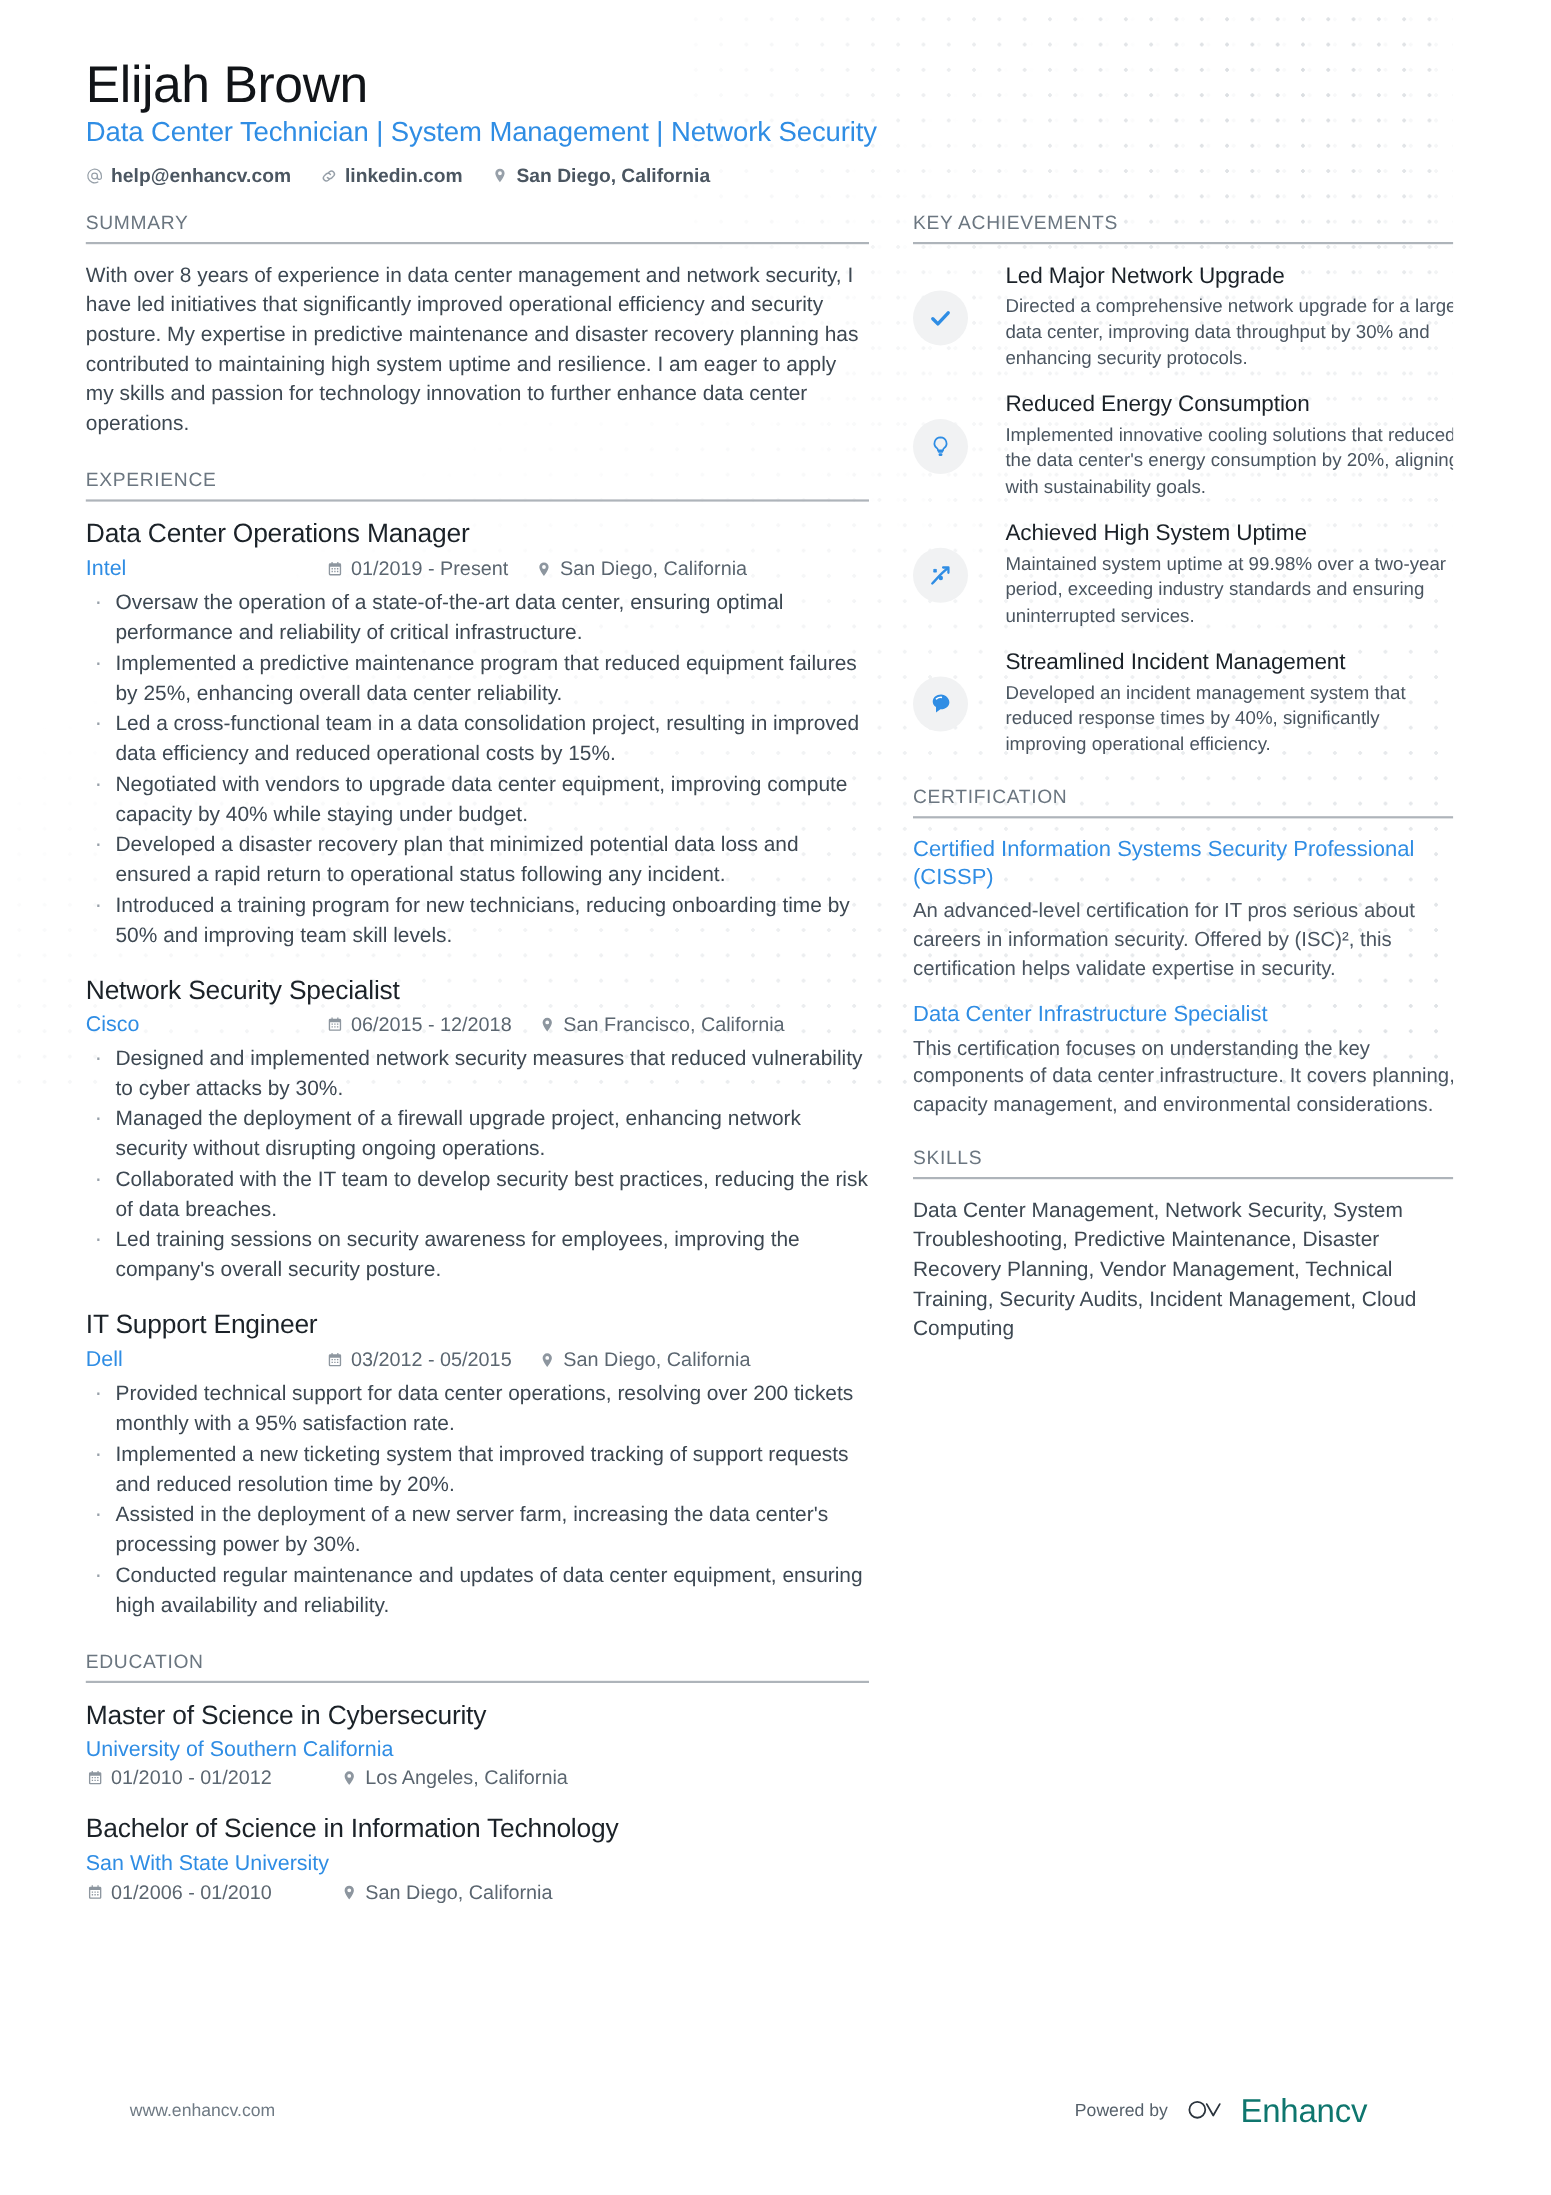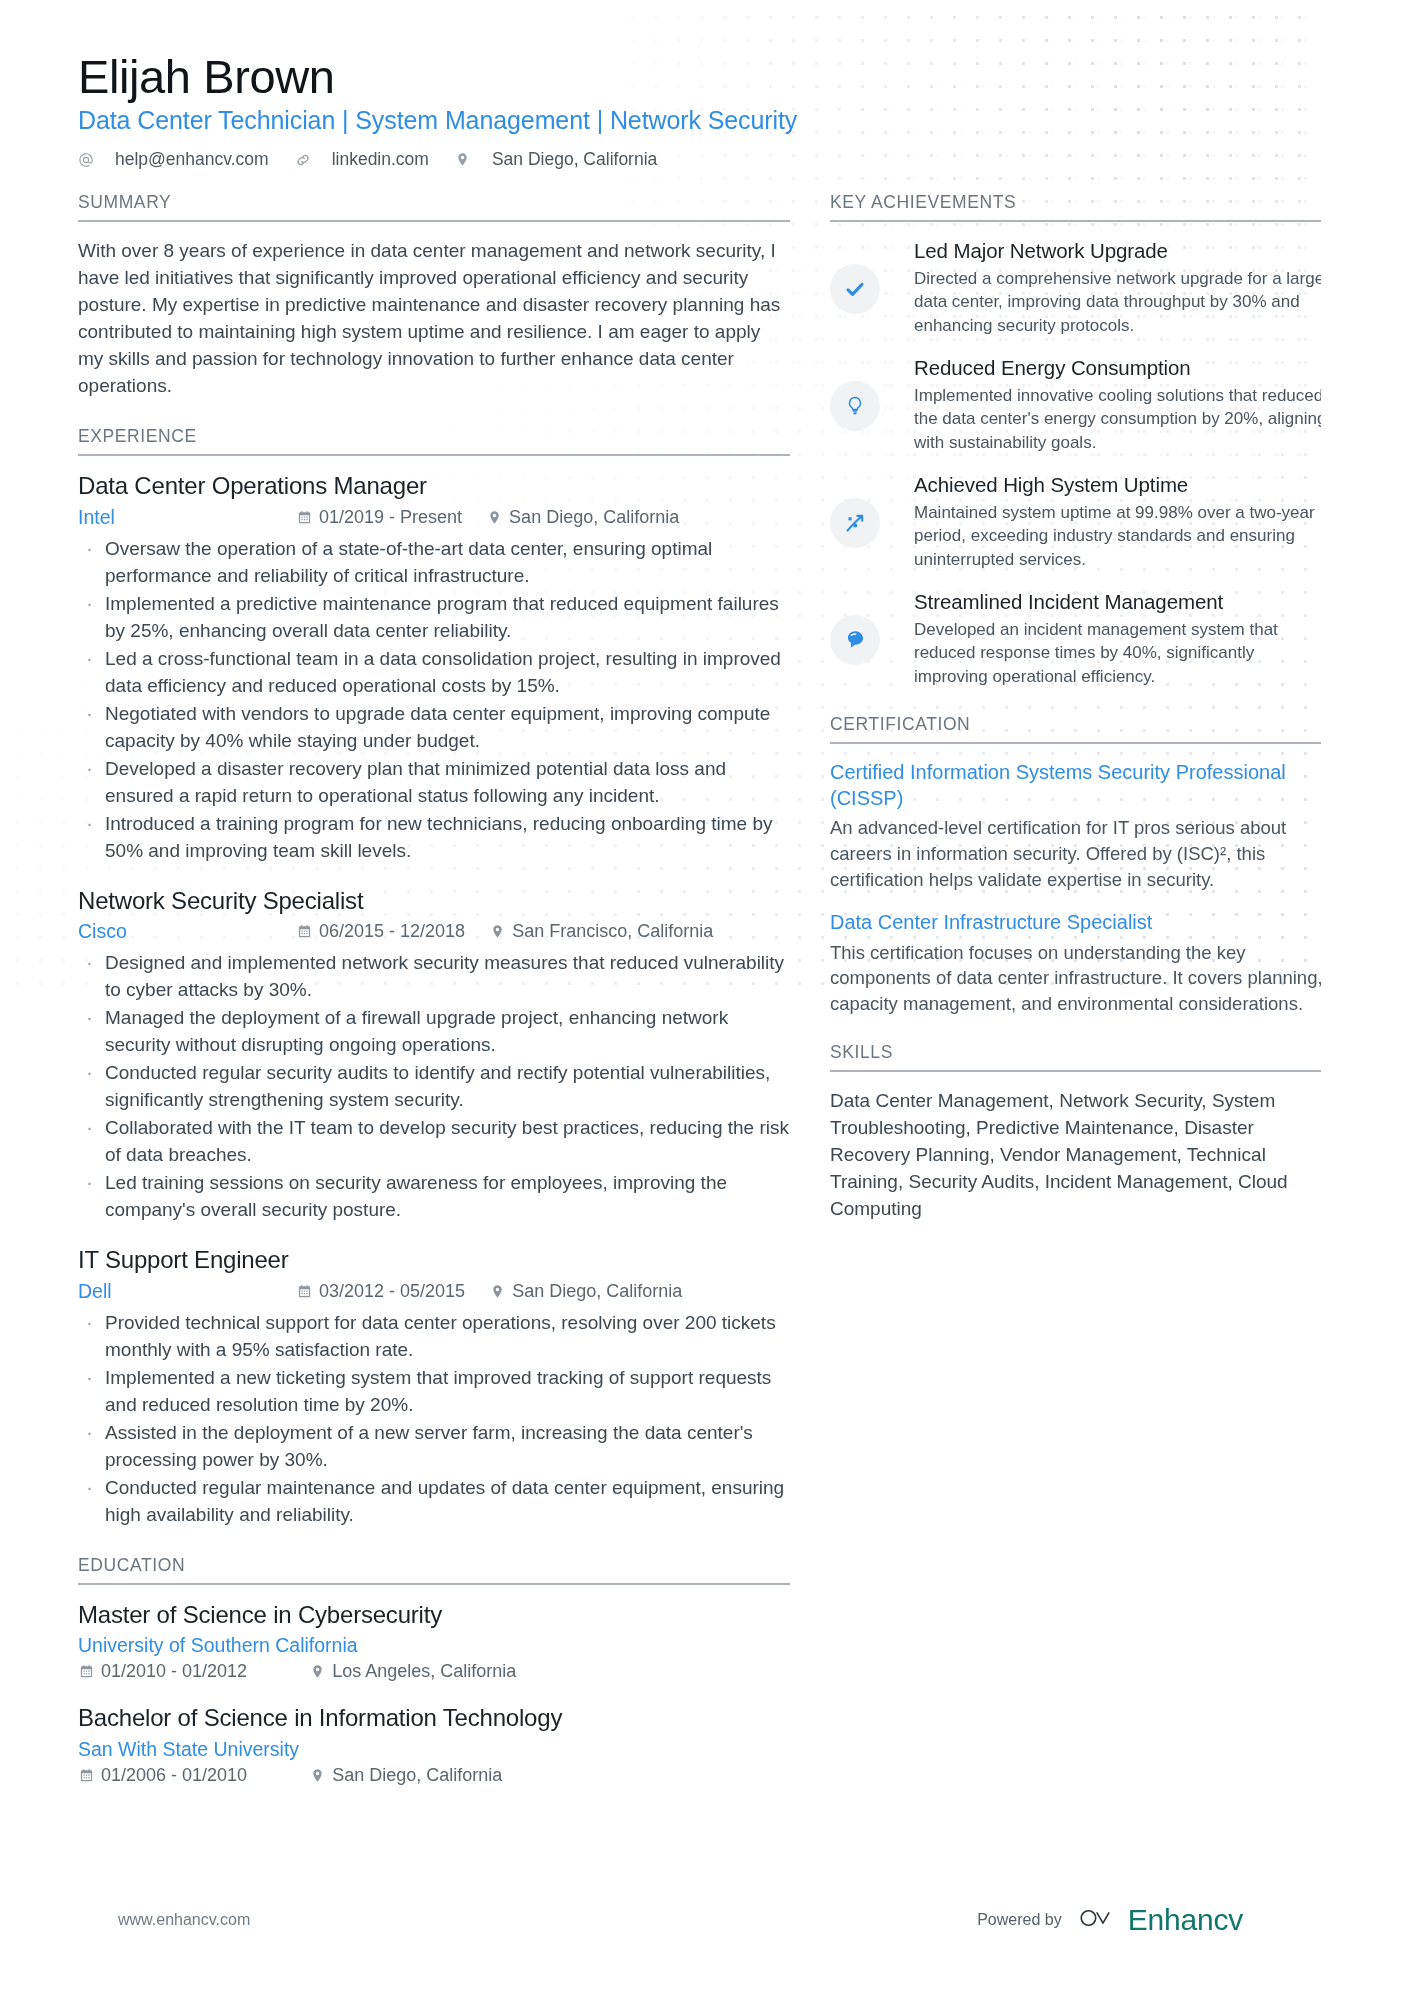--- a/index.html
+++ b/index.html
@@ -79,23 +79,24 @@
   }
   .contact-row {
     display: flex;
     align-items: center;
     gap: 26px;
     margin-bottom: 22px;
   }
   .contact-item {
     display: flex;
     align-items: center;
-    gap: 21px;
+    gap: 7px;
     font-size: 17.5px;
     color: #4b5661;
+    font-weight: bold;
   }
   .c-ico {
     display: inline-flex;
     align-items: center;
     justify-content: center;
     width: 16px;
     height: 16px;
     color: #97a0a9;
     flex: 0 0 auto;
   }
@@ -382,21 +383,20 @@
                   <svg width="15" height="15" viewBox="0 0 16 16" fill="currentColor">
                     <path d="M8 1.4a4.5 4.5 0 0 0-4.5 4.5c0 3.3 4.5 8.7 4.5 8.7s4.5-5.4 4.5-8.7A4.5 4.5 0 0 0 8 1.4zm0 6.3a1.85 1.85 0 1 1 0-3.7 1.85 1.85 0 0 1 0 3.7z"></path>
                   </svg>
                 </span>
                 <span>San Francisco, California</span>
               </span>
             </div>
             <ul class="bullets">
               <li>Designed and implemented network security measures that reduced vulnerability to cyber attacks by 30%.</li>
               <li>Managed the deployment of a firewall upgrade project, enhancing network security without disrupting ongoing operations.</li>
-              <li>Conducted regular security audits to identify and rectify potential vulnerabilities, significantly strengthening system security.</li>
               <li>Collaborated with the IT team to develop security best practices, reducing the risk of data breaches.</li>
               <li>Led training sessions on security awareness for employees, improving the company's overall security posture.</li>
             </ul>
           </div>
 
           <div class="entry">
             <div class="entry-title">IT Support Engineer</div>
             <div class="entry-meta">
               <span class="org">Dell</span>
               <span class="meta-bit">

